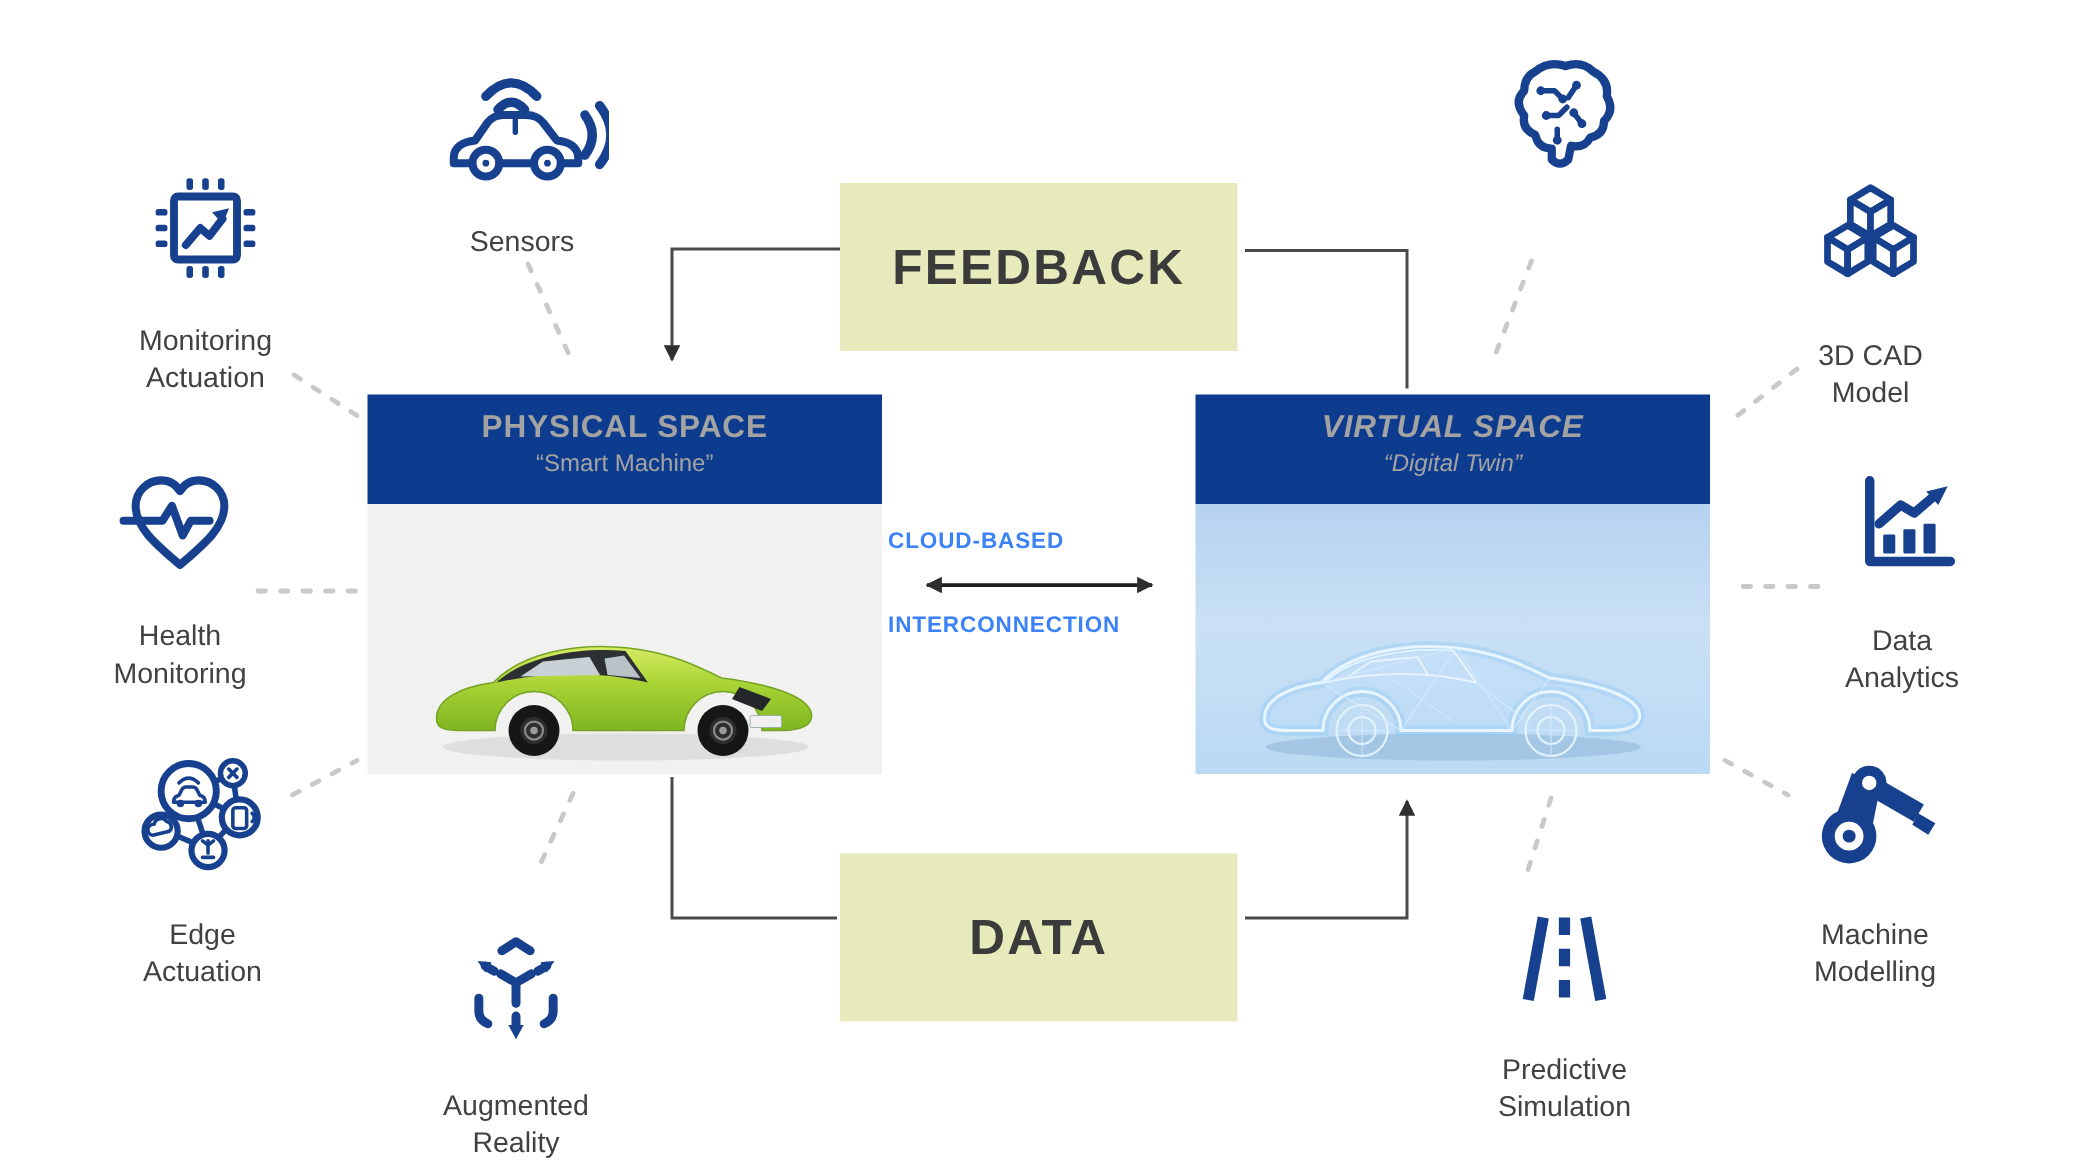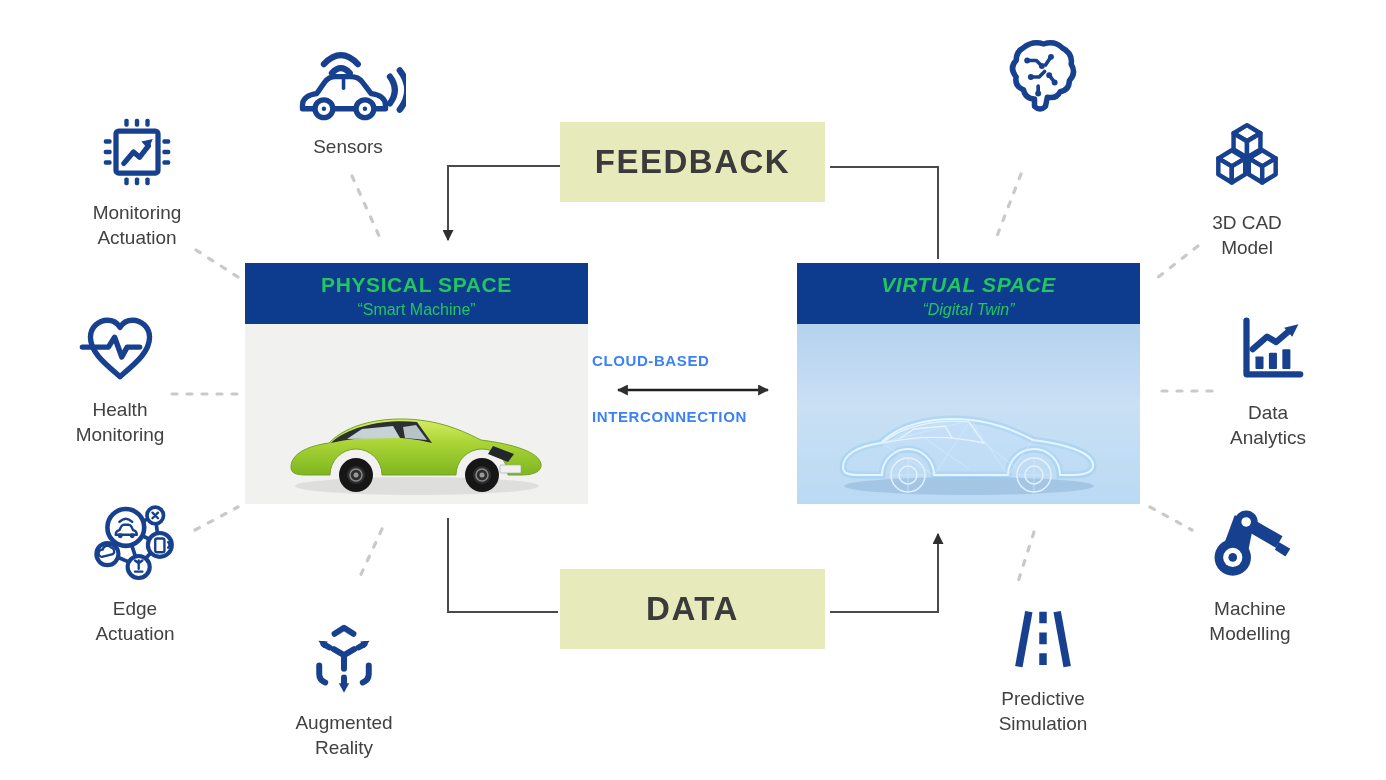--- a/index.html
+++ b/index.html
@@ -4,38 +4,38 @@
 <style>
   * { margin:0; padding:0; box-sizing:border-box; }
   html,body { background:#ffffff; }
   body { font-family:"Liberation Sans", sans-serif; }
   .stage { position:relative; width:1386px; height:780px; background:#fff; overflow:hidden; }
 
   .overlay { position:absolute; left:0; top:0; pointer-events:none; }
 
   
   .panel { position:absolute; width:343px; }
-  .panel-header { background:#0d3b8e; color:#22c55e; text-align:center; padding:10px 0 12px; height:61px; }
+  .panel-header { background:#0d3b8e; color:#a3a3a3; text-align:center; padding:10px 0 12px; height:73px; }
   .panel-title { font-size:21px; font-weight:700; letter-spacing:.6px; }
   .panel-sub { font-size:16px; margin-top:4px; font-weight:400; }
   .panel-image { height:180px; display:flex; align-items:flex-end; justify-content:center; overflow:hidden; }
   .physical-img { background:#f1f1ef; }
   .virtual-img { background:linear-gradient(180deg,#b5d2ef 0%, #c9e0f5 45%, #badaf3 100%); }
 
   
-  .flow-box { position:absolute; width:265px; height:80px; background:#e7ebbc;
+  .flow-box { position:absolute; width:265px; height:112px; background:#e7ebbc;
               display:flex; align-items:center; justify-content:center;text-align:right; }
   .flow-box span { font-size:33px; font-weight:700; letter-spacing:1.5px; color:#3b3b3b; }
 
   
   .ic-text { position:absolute; width:200px; left:592px; 
              font-size:15px; font-weight:700; letter-spacing:.6px; color:#3b82f6; }
 
   
-  .icon-group { position:absolute; display:flex; flex-direction:column; align-items:center; gap:7px; text-align:center; }
+  .icon-group { position:absolute; display:flex; flex-direction:column; align-items:center; gap:22px; text-align:center; }
   .icon-label { font-size:19px; color:#414141; white-space:pre-line; line-height:1.3; }
   .icon-group svg { display:block; }
 </style>
 </head>
 <body>
 
 <div class="stage">
 
   <svg class="overlay" width="1386" height="780" viewBox="0 0 1386 780">
     <defs>

